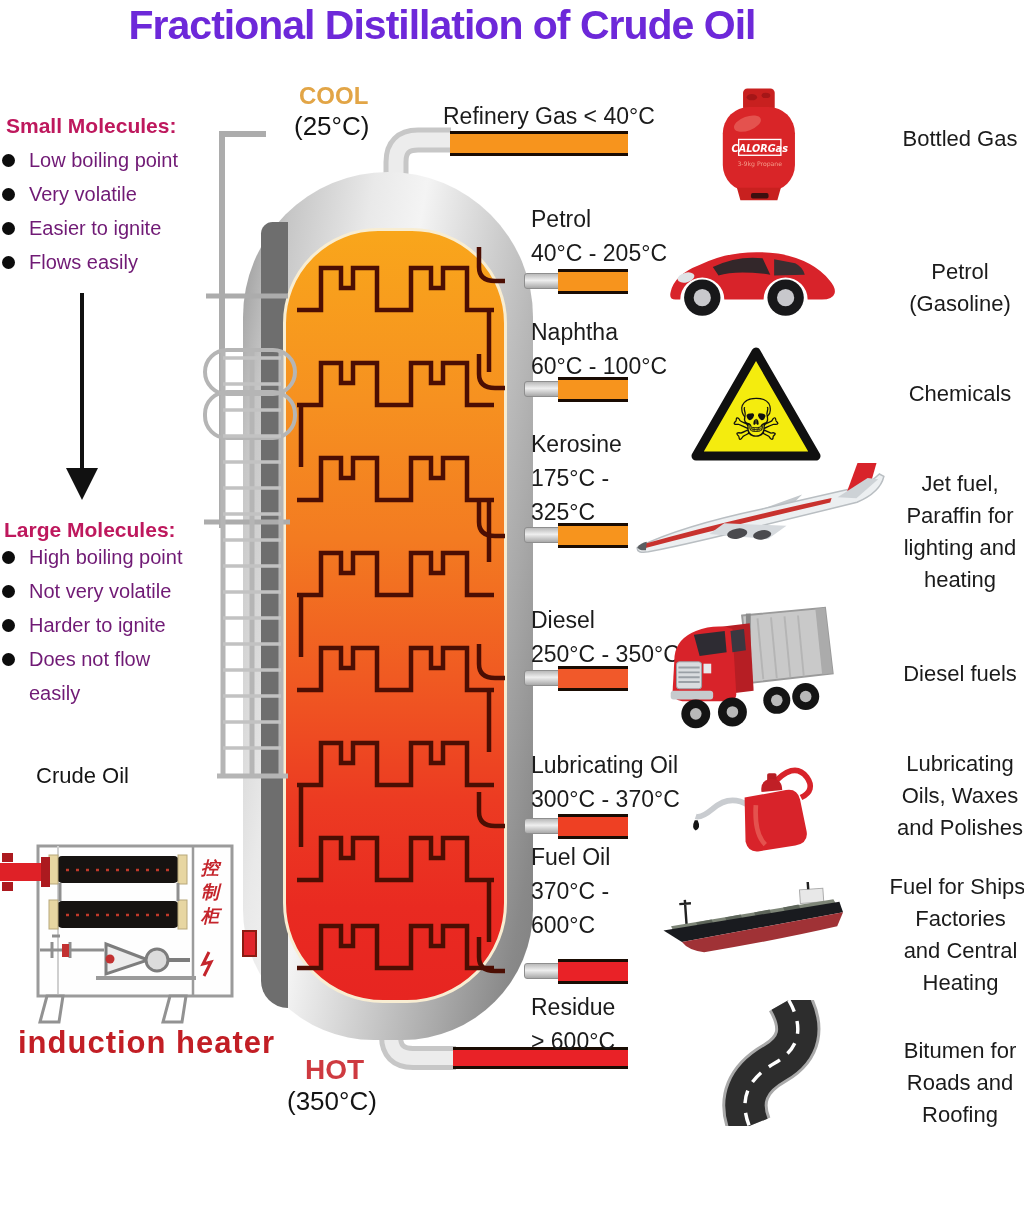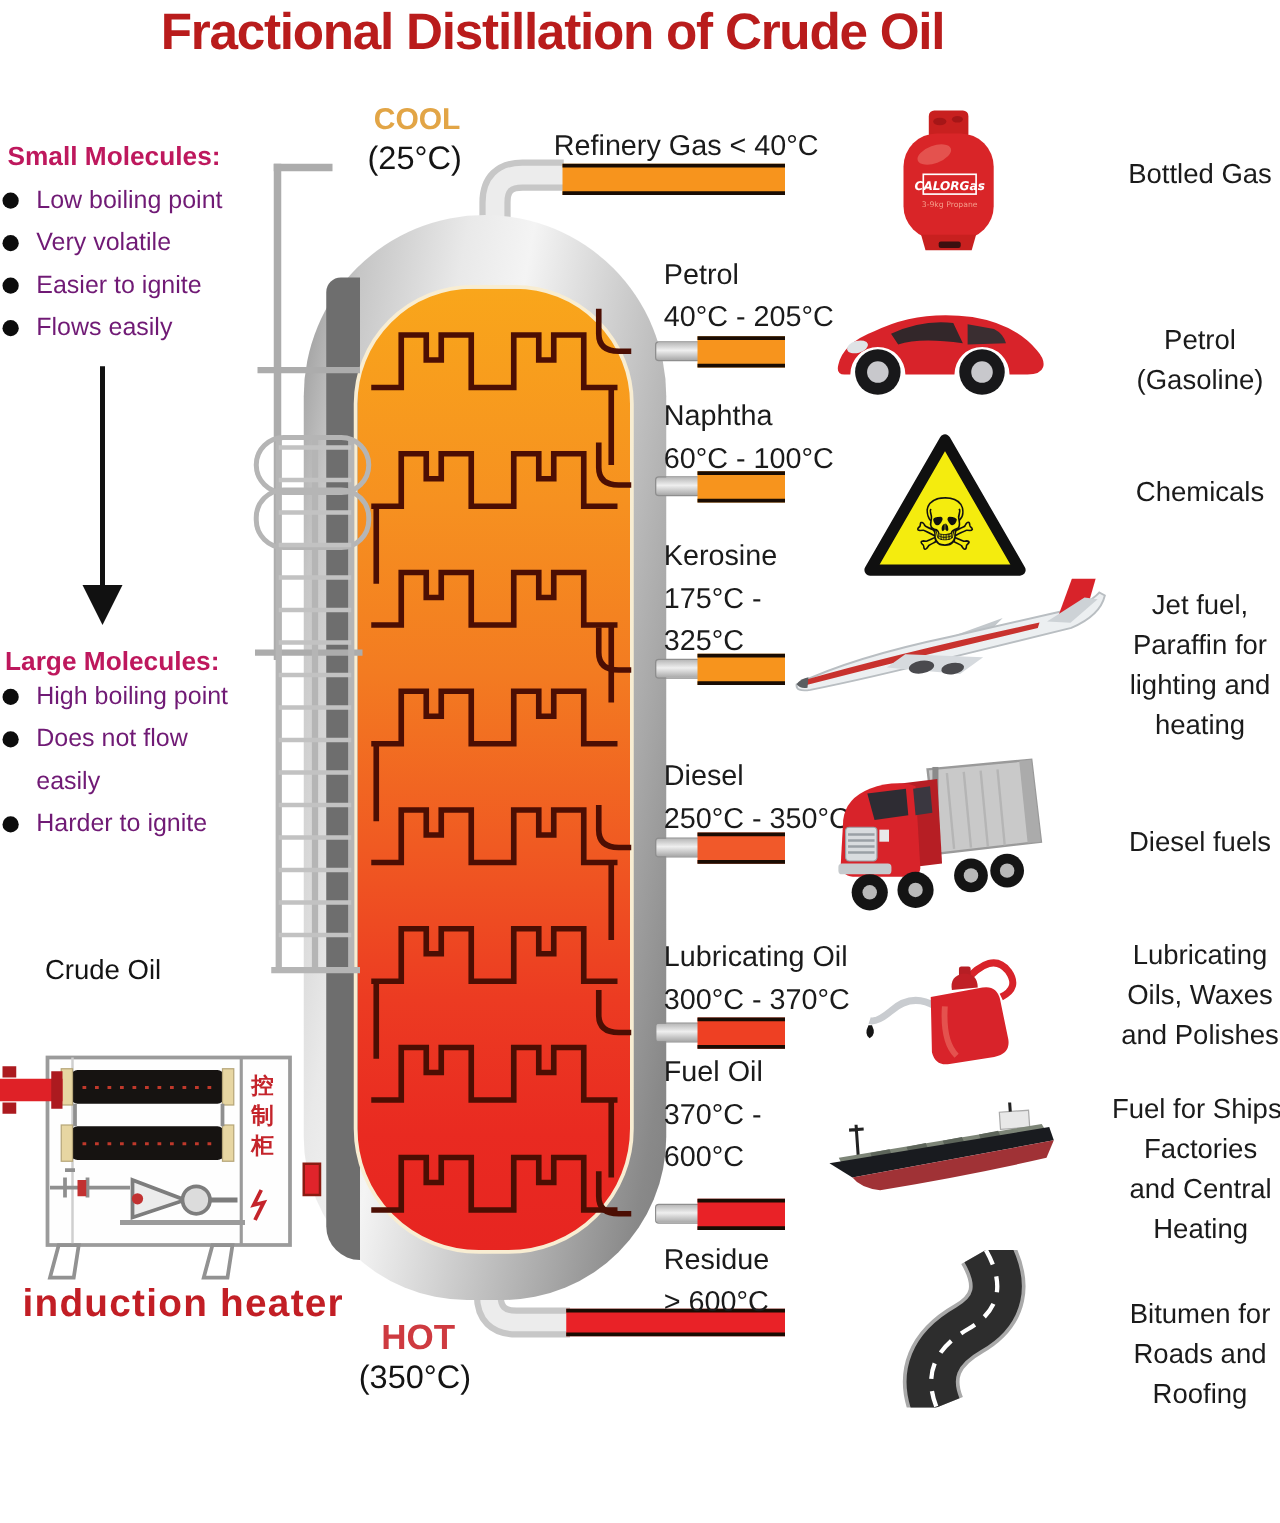--- a/index.html
+++ b/index.html
@@ -1,20 +1,20 @@
 <!DOCTYPE html>
 <html><head>
 <meta charset="utf-8">
 <style>
   html,body{margin:0;padding:0;background:#fff;}
   #canvas{position:relative;width:1024px;height:1218px;background:#fff;overflow:hidden;
           font-family:"Liberation Sans",sans-serif;color:#1b1b1b;}
   .abs{position:absolute;}
   .title{left:0;top:2px;width:884px;text-align:center;font-size:41px;font-weight:600;
-         letter-spacing:-1px;color:#b91c1c;}
+         letter-spacing:-1px;color:#6d28d9;}
   .lp-head{font-size:21px;font-weight:700;color:#be185d;}
   .bullets{position:absolute;margin:0;padding:0;list-style:none;font-size:20px;color:#701a75;}
   .bullets li{position:relative;padding-left:29px;line-height:34px;}
   .bullets li::before{content:"";position:absolute;left:2px;top:11px;width:13px;height:13px;
                       border-radius:50%;background:#0c0c0c;}
   .frac-label{position:absolute;font-size:23px;line-height:34px;color:#1b1b1b;white-space:nowrap;}
   .prod-label{position:absolute;font-size:22px;line-height:32px;color:#1b1b1b;text-align:center;}
   .bar{position:absolute;height:25px;box-sizing:border-box;
        border-top:3px solid #1a0c03;border-bottom:3px solid #1a0c03;}
   .stub{position:absolute;width:37px;height:16px;box-sizing:border-box;border:1px solid #8e8e8e;
@@ -53,22 +53,23 @@
       <li>Easier to ignite</li>
       <li>Flows easily</li>
     </ul>
 
   <div class="abs arrow-line"></div>
   <div class="abs arrow-head"></div>
 
   <div class="abs lp-head" style="left:4px;top:518px;">Large Molecules:</div>
   <ul class="bullets" style="left:0;top:540px;width:196px;">
       <li>High boiling point</li>
+      <li>Not very volatile</li>
+      <li>Harder to ignite</li>
       <li>Does not flow easily</li>
-      <li>Harder to ignite</li>
     </ul>
 
   <div class="abs cool" style="left:299px;top:82px;">COOL</div>
   <div class="abs temp" style="left:294px;top:111px;">(25°C)</div>
   <div class="abs hot" style="left:305px;top:1054px;">HOT</div>
   <div class="abs temp" style="left:287px;top:1086px;">(350°C)</div>
 
   <svg class="abs" style="left:0;top:0;" width="1024" height="1218">
     <path d="M396 205 V162 Q396 140 418 140 H451" fill="none" stroke="#c7c7c7" stroke-width="25"></path>
     <path d="M396 205 V162 Q396 140 418 140 H451" fill="none" stroke="#ececec" stroke-width="15"></path>
@@ -145,21 +146,21 @@
     <path d="M47 156 L40 182 H59 L63 156 Z" fill="#ffffff" stroke="#929292" stroke-width="3"></path>
     <path d="M170 156 L163 182 H182 L186 156 Z" fill="#ffffff" stroke="#929292" stroke-width="3"></path>
     <g>
       <rect x="0" y="23" width="50" height="18" fill="#df2127"></rect>
       <rect x="41" y="17" width="9" height="30" fill="#ac1a1f"></rect>
       <rect x="2" y="13" width="11" height="9" fill="#ac1a1f"></rect>
       <rect x="2" y="42" width="11" height="9" fill="#ac1a1f"></rect>
     </g>
     <path d="M209 112 L203 124 L211 122 L204 136" stroke="#c4242b" stroke-width="3" fill="none"></path>
   </svg>
-  <div class="abs panel-text" style="left:199px;top:856px;">控制柜</div>
+  <div class="abs panel-text" style="left:199px;top:856px;font-style:italic;">控制柜</div>
   <div class="abs heater-caption" style="left:18px;top:1025px;">induction heater</div>
 
   <div class="stub" style="left:524px;top:273px;"></div>
   <div class="stub" style="left:524px;top:381px;"></div>
   <div class="stub" style="left:524px;top:527px;"></div>
   <div class="stub" style="left:524px;top:670px;"></div>
   <div class="stub" style="left:524px;top:818px;"></div>
   <div class="stub" style="left:524px;top:963px;"></div>
 
   <div class="bar" style="left: 450px; top: 131px; width: 178px; background: rgb(247, 148, 29);"></div>

